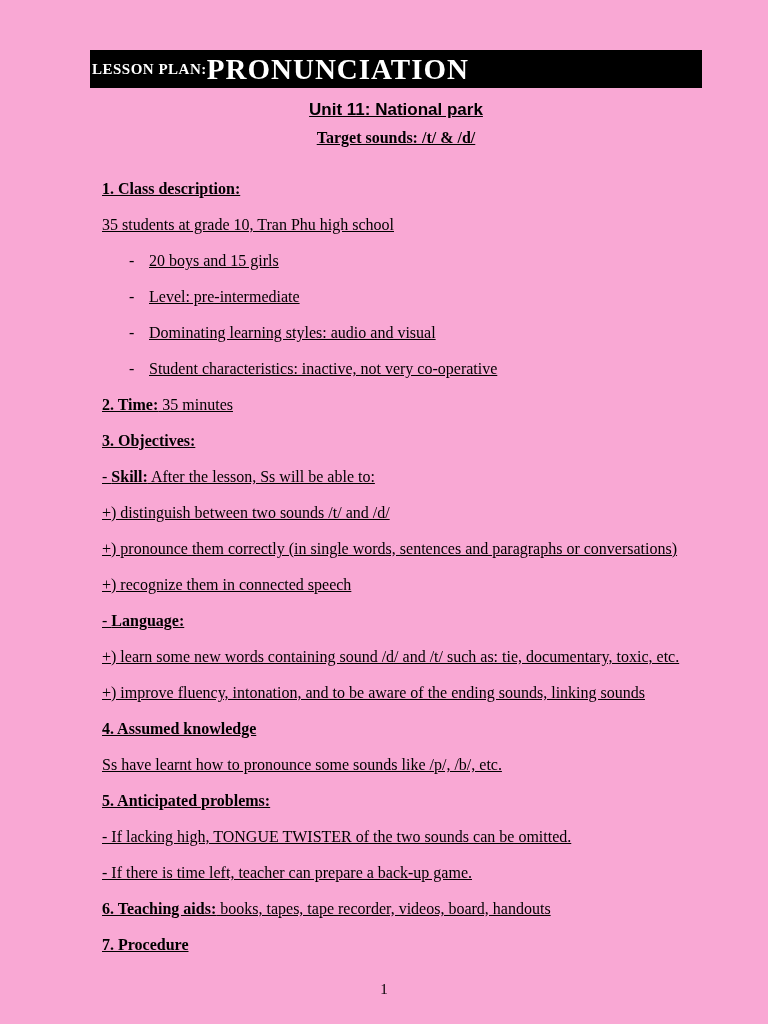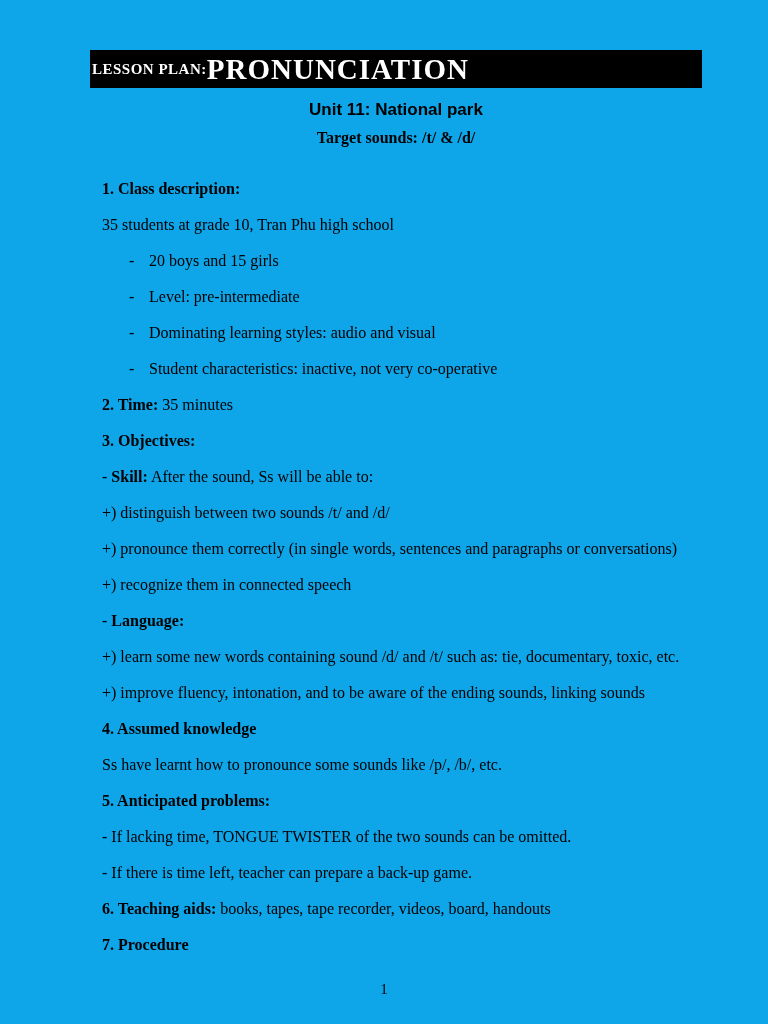--- a/index.html
+++ b/index.html
@@ -1,22 +1,23 @@
 <!DOCTYPE html>
 <html><head>
 <meta charset="utf-8">
 <style>
   html,body { margin:0; padding:0; background:#ffffff; }
   .page {
     position:relative;
     width:768px; height:1024px;
-    background:#0ea5e9;
+    background:#f9a8d4;
     color:#000;
     font-family:"Liberation Serif", serif;
     overflow:hidden;
+    text-decoration:underline;
   }
   .content { padding:50px 66px 0 90px; }
 
   .banner {
     background:#000;
     color:#fff;
     height:38px;
     display:flex;
     align-items:center;
   }
@@ -103,41 +104,41 @@
       <p class="ln bullet"><span class="marker">-</span><span>Level: pre-intermediate</span></p>
 
       <p class="ln bullet"><span class="marker">-</span><span>Dominating learning styles: audio and visual</span></p>
 
       <p class="ln bullet"><span class="marker">-</span><span>Student characteristics: inactive, not very co-operative</span></p>
 
       <p class="ln"><b>2. Time:</b><span> 35 minutes</span></p>
 
       <p class="ln"><b>3. Objectives:</b></p>
 
-      <p class="ln"><span>- </span><b>Skill:</b><span> After the sound, Ss will be able to:</span></p>
+      <p class="ln"><span>- </span><b>Skill:</b><span> After the lesson, Ss will be able to:</span></p>
 
       <p class="ln"><span>+) distinguish between two sounds /t/ and /d/</span></p>
 
       <p class="ln just"><span>+) pronounce them correctly (in single words, sentences and paragraphs or conversations)</span></p>
 
       <p class="ln"><span>+) recognize them in connected speech</span></p>
 
       <p class="ln"><span>- </span><b>Language:</b></p>
 
       <p class="ln just"><span>+) learn some new words containing sound /d/ and /t/ such as: tie, documentary, toxic, etc.</span></p>
 
       <p class="ln"><span>+) improve fluency, intonation, and to be aware of the ending sounds, linking sounds</span></p>
 
       <p class="ln"><b>4. Assumed knowledge</b></p>
 
       <p class="ln"><span>Ss have learnt how to pronounce some sounds like /p/, /b/, etc.</span></p>
 
       <p class="ln"><b>5. Anticipated problems:</b></p>
 
-      <p class="ln"><span>- If lacking time, TONGUE TWISTER of the two sounds can be omitted.</span></p>
+      <p class="ln"><span>- If lacking high, TONGUE TWISTER of the two sounds can be omitted.</span></p>
 
       <p class="ln"><span>- If there is time left, teacher can prepare a back-up game.</span></p>
 
       <p class="ln"><b>6. Teaching aids:</b><span> books, tapes, tape recorder, videos, board, handouts</span></p>
 
       <p class="ln"><b>7. Procedure</b></p>
 
     </div>
   </div>
 

